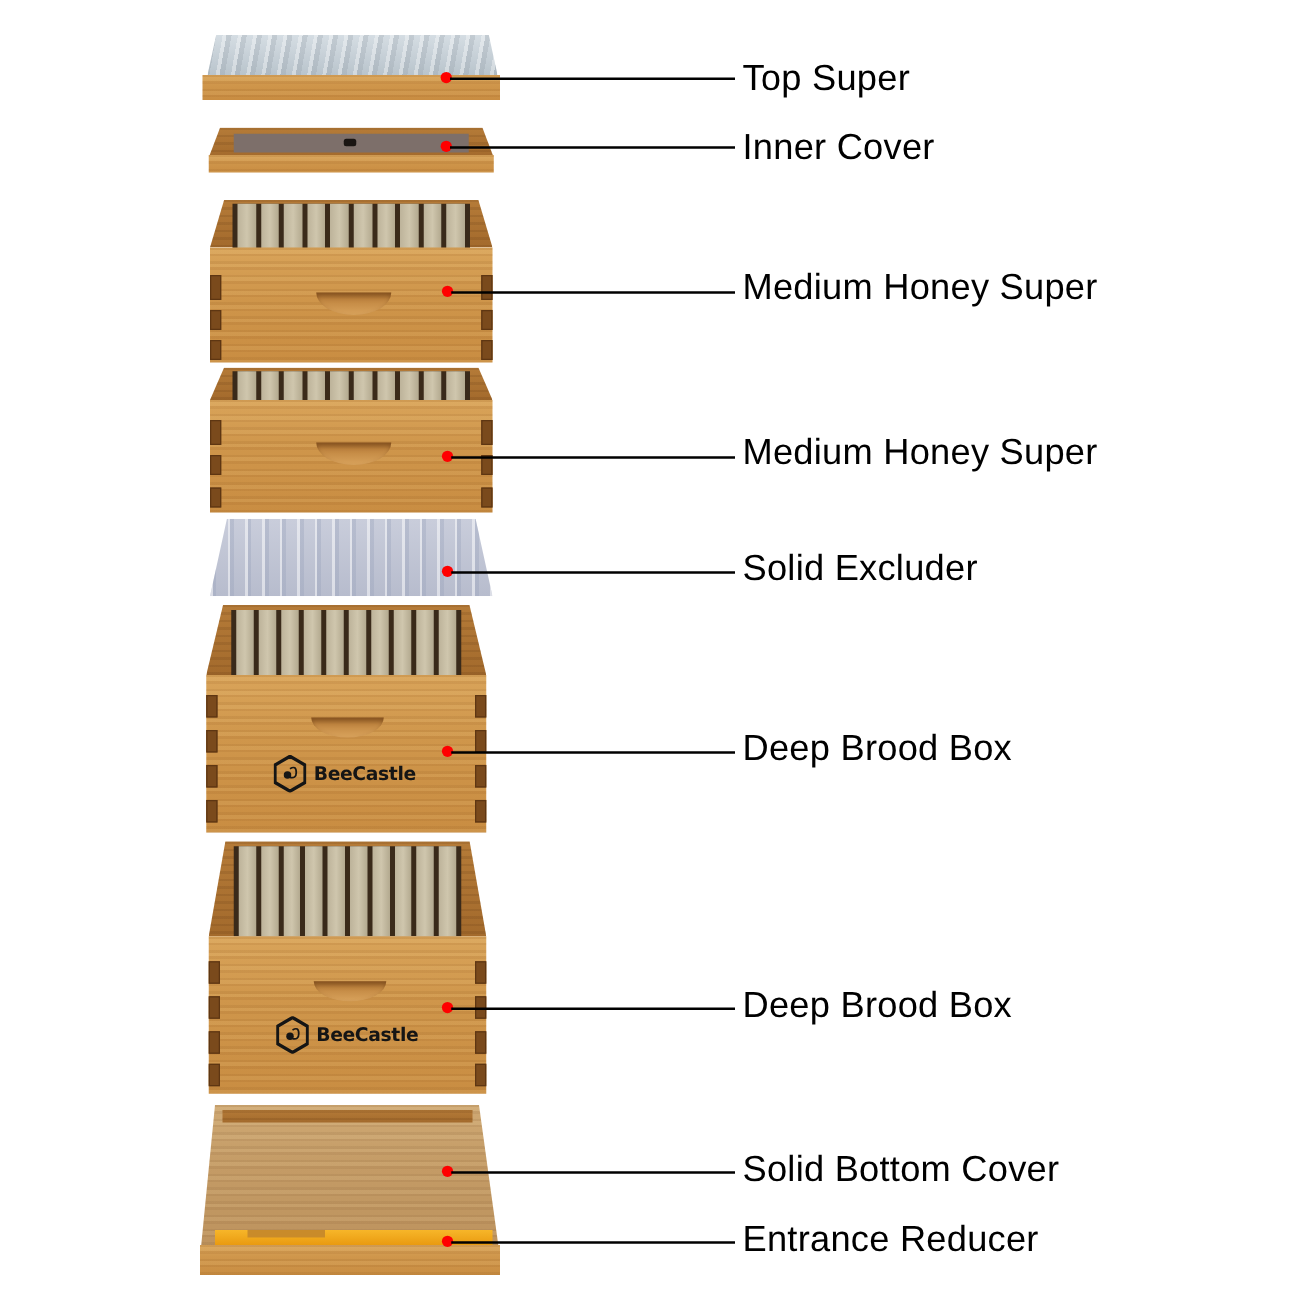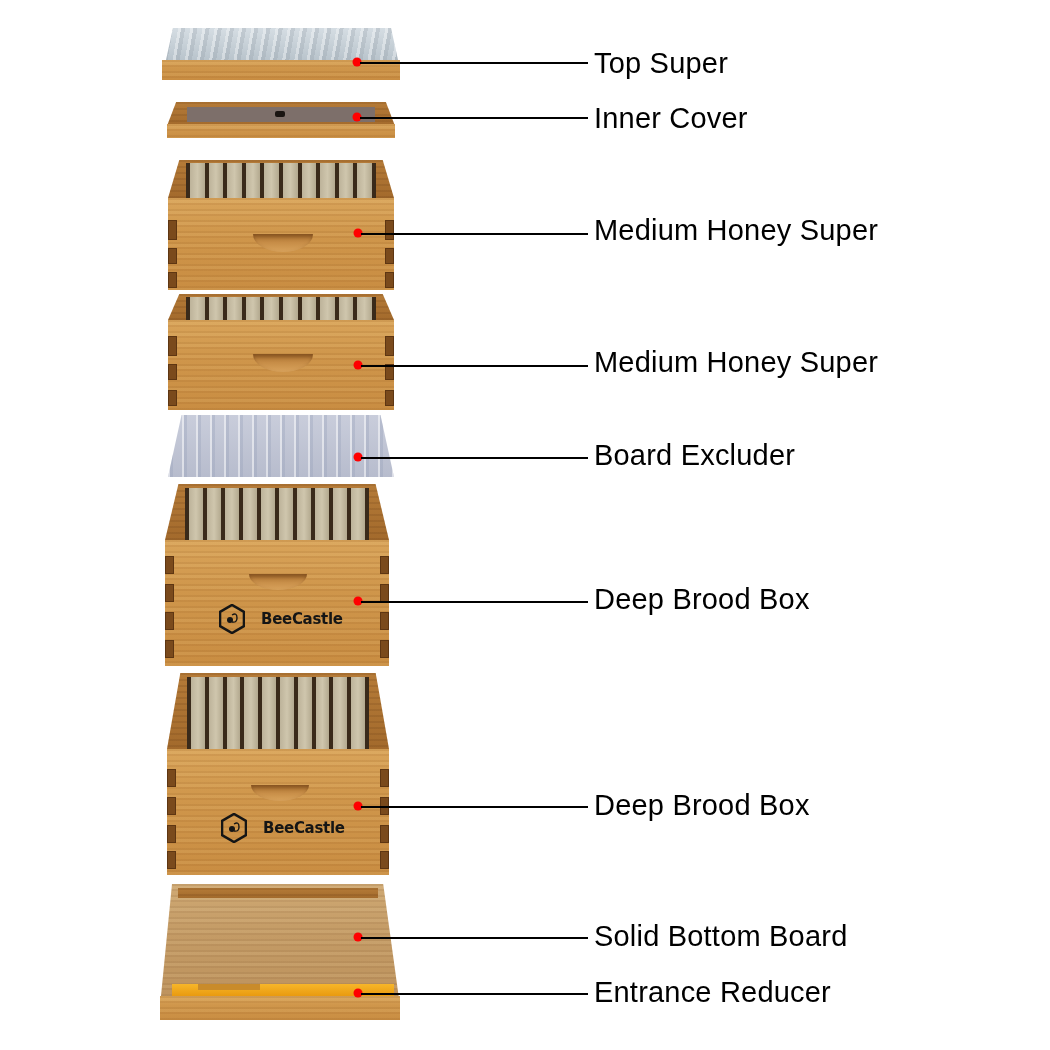--- a/index.html
+++ b/index.html
@@ -23,21 +23,21 @@
       linear-gradient(180deg, #d5dde3, #b9c4cc);
   }
   .joint { position:absolute; width:9px; background:#7a4a1c; border:1px solid #5e3612; box-sizing:border-box; }
   .frames { position:absolute; display:flex; gap:4px; padding:0 4px; box-sizing:border-box; background:#3a2a1a; }
   .frames span { flex:1; background:linear-gradient(90deg,#bdb39a,#cfc6ad 50%,#b3a98f); }
   .handle { position:absolute; border-radius:0 0 50% 50% / 0 0 100% 100%; background:linear-gradient(180deg,#b67934,#d9a35c); box-shadow: inset 0 3px 4px rgba(80,40,10,0.5); }
   .excluder { background:
       repeating-linear-gradient(90deg, rgba(255,255,255,0.5) 0 2px, rgba(150,160,185,0.35) 2px 5px, rgba(0,0,0,0) 5px 14px),
       linear-gradient(180deg,#c9cddb,#b7bccd);
   }
-  .logo { position:absolute; display:flex; align-items:center; gap:16px; }
+  .logo { position:absolute; display:flex; align-items:center; gap:6px; }
   .logo-hex { width:26px; height:30px; }
   .logo-text { font-family:"DejaVu Sans", sans-serif; font-weight:bold; font-size:15px; color:#151515; letter-spacing:-0.3px; }
 </style>
 </head>
 <body>
 
 <div class="part" style="left:162px;top:28px;width:238px;height:52px;">
   <div class="metal" style="position:absolute;left:4px;top:0;width:232px;height:32px;clip-path:polygon(3% 0,97% 0,100% 100%,0 100%);"></div>
   <div class="wood" style="position:absolute;left:0;top:32px;width:238px;height:20px;"></div>
 </div>
@@ -186,29 +186,29 @@
 <div class="dot" style="left:358px;top:233px;"></div>
 <div class="leader" style="left:361px;top:233px;width:227px;"></div>
 <div class="label" style="top:231px;">Medium Honey Super</div>
 
 <div class="dot" style="left:358px;top:365px;"></div>
 <div class="leader" style="left:361px;top:365px;width:227px;"></div>
 <div class="label" style="top:363px;">Medium Honey Super</div>
 
 <div class="dot" style="left:358px;top:457px;"></div>
 <div class="leader" style="left:361px;top:457px;width:227px;"></div>
-<div class="label" style="top:456px;">Board Excluder</div>
+<div class="label" style="top:456px;">Solid Excluder</div>
 
 <div class="dot" style="left:358px;top:601px;"></div>
 <div class="leader" style="left:361px;top:601px;width:227px;"></div>
 <div class="label" style="top:600px;">Deep Brood Box</div>
 
 <div class="dot" style="left:358px;top:806px;"></div>
 <div class="leader" style="left:361px;top:806px;width:227px;"></div>
 <div class="label" style="top:806px;">Deep Brood Box</div>
 
 <div class="dot" style="left:358px;top:937px;"></div>
 <div class="leader" style="left:361px;top:937px;width:227px;"></div>
-<div class="label" style="top:937px;">Solid Bottom Board</div>
+<div class="label" style="top:937px;">Solid Bottom Cover</div>
 
 <div class="dot" style="left:358px;top:993px;"></div>
 <div class="leader" style="left:361px;top:993px;width:227px;"></div>
 <div class="label" style="top:993px;">Entrance Reducer</div>
 
 </body></html>

